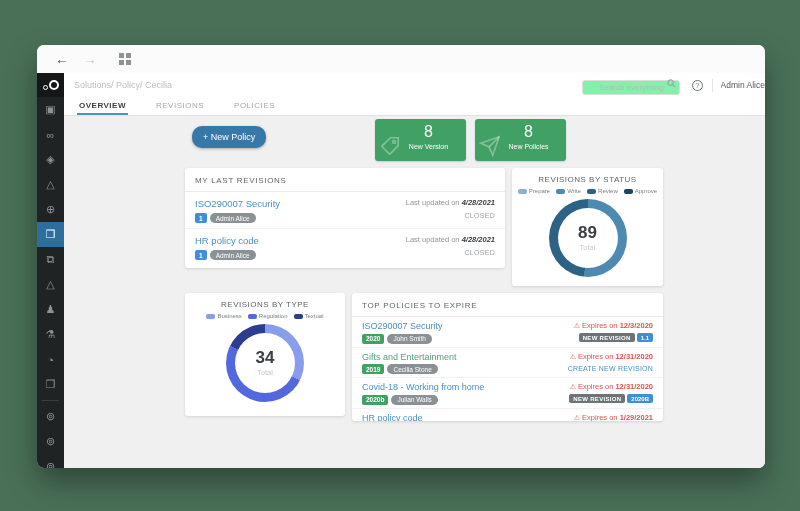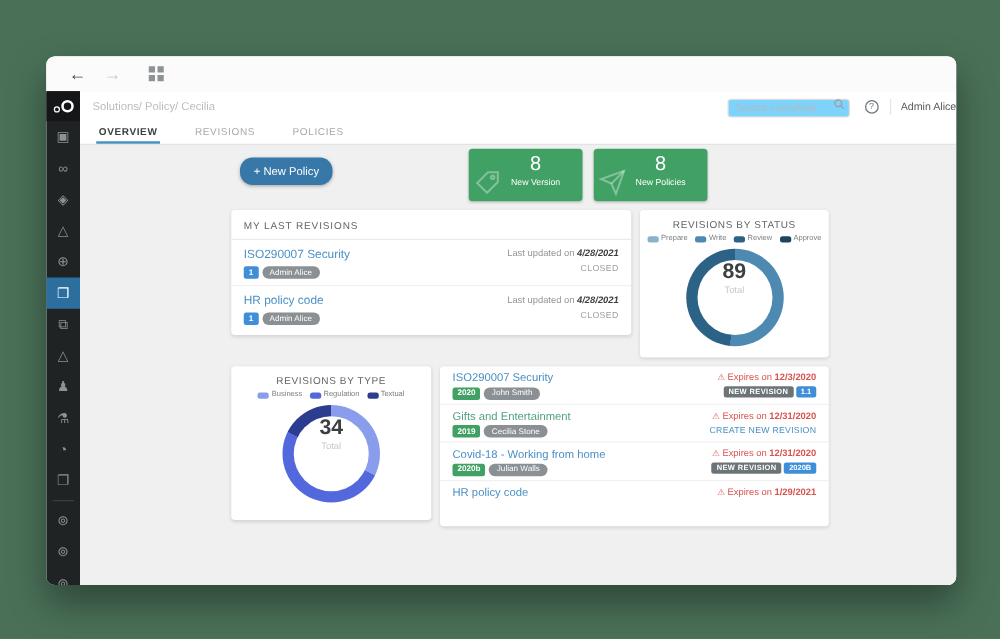--- a/index.html
+++ b/index.html
@@ -19,21 +19,21 @@
   .logo-c1{width:5px;height:5px;border:1.5px solid #fff;border-radius:50%;margin-top:4px;}
   .logo-c2{width:10px;height:10px;border:2px solid #fff;border-radius:50%;}
   .side-icon{width:100%;height:25px;display:flex;align-items:center;justify-content:center;font-size:11px;color:#8d9296;cursor:pointer;flex:0 0 auto;}
   .side-icon.active{background:#2c6e9e;color:#fff;}
   .side-div{width:17px;height:1px;background:#3a3e40;margin:3px 0;flex:0 0 auto;}
   .main{flex:1;display:flex;flex-direction:column;min-width:0;background:#f0f0f1;}
   
   .topbar{height:24px;background:#fff;display:flex;align-items:center;padding-left:10px;flex:0 0 auto;}
   .breadcrumb{font-size:9px;color:#b9bdc0;flex:1;}
   .searchwrap{position:relative;margin-right:12px;}
-  .searchwrap input{width:98px;height:15px;border:1px solid #ddd;border-radius:3px;font-size:8px;padding:0 15px 0 6px;color:#666;outline:none;font-family:inherit;background:#7dd3fc;}
+  .searchwrap input{width:98px;height:15px;border:1px solid #ddd;border-radius:3px;font-size:8px;padding:0 15px 0 6px;color:#666;outline:none;font-family:inherit;background:#86efac;text-align:right;}
   .searchwrap input::placeholder{color:#b5b9bc;}
   .search-ic{position:absolute;right:4px;top:3px;}
   .help-icon{width:11px;height:11px;border:1px solid #70757a;border-radius:50%;display:flex;align-items:center;justify-content:center;font-size:7px;color:#70757a;margin-right:9px;cursor:pointer;flex:0 0 auto;}
   .top-div{width:1px;height:13px;background:#e3e5e6;margin-right:8px;flex:0 0 auto;}
   .user{font-size:8.5px;color:#55595c;white-space:nowrap;overflow:hidden;max-width:45px;flex:0 0 auto;cursor:pointer;}
   
   .tabsbar{height:19px;background:#fff;border-bottom:1px solid #e2e3e4;display:flex;align-items:flex-end;padding-left:13px;flex:0 0 auto;}
   .tab{font-size:8px;letter-spacing:.5px;color:#a4a9ad;padding:0 2px 5px;margin-right:26px;cursor:pointer;}
   .tab.active{color:#3c4043;font-weight:bold;border-bottom:2px solid #4a90c4;padding-bottom:3px;}
   
@@ -56,21 +56,21 @@
   .upd{font-size:7.5px;color:#909599;}
   .upd b{color:#3c4043;font-style:italic;}
   .closed{font-size:7px;color:#9aa0a4;margin-top:5px;letter-spacing:.3px;}
   #card-status{left:448px;top:52px;width:151px;height:118px;text-align:center;}
   #card-type{left:121px;top:177px;width:160px;height:123px;text-align:center;}
   .chart-title{font-size:8px;letter-spacing:.5px;color:#5f6569;padding-top:7px;}
   .legend{display:flex;justify-content:center;gap:6px;margin-top:4px;}
   .lg{display:flex;align-items:center;gap:2px;font-size:6px;color:#7a7f83;}
   .sw{width:9px;height:5px;border-radius:2px;display:block;}
   .donut{width:78px;height:78px;border-radius:50%;margin:5px auto 0;position:relative;}
-  .hole{position:absolute;inset:9px;background:#fff;border-radius:50%;display:flex;flex-direction:column;align-items:center;}
+  .hole{position:absolute;inset:9px;background:#fff;border-radius:50%;display:flex;flex-direction:column;align-items:center;justify-content:center;}
   .hole .tv{font-size:17px;font-weight:bold;color:#3c4043;line-height:1;}
   .hole .tl{font-size:7.5px;color:#c5c8cb;margin-top:2px;}
   #card-top{left:288px;top:177px;width:311px;height:128px;}
   .exp-row{display:flex;justify-content:space-between;padding:4px 10px 3px;border-bottom:1px solid #f1f1f1;}
   .exp-row:last-child,.rev-row.last{border-bottom:none;}
   .exp-row .p-title{font-size:9px;}
   .exp-row .badges{margin-top:2.5px;}
   .exp-right{text-align:right;}
   .expires{font-size:7.5px;color:#d9534f;}
   .warn{color:#d9534f;font-size:7px;margin-right:2px;}
@@ -240,20 +240,21 @@
             </div>
             <div class="donut" style="background: conic-gradient(rgb(138, 156, 236) 0deg, rgb(138, 156, 236) 116.471deg, rgb(84, 104, 221) 116.471deg, rgb(84, 104, 221) 296.471deg, rgb(44, 60, 142) 296.471deg, rgb(44, 60, 142) 360deg);">
               <div class="hole">
                 <span class="tv">34</span>
                 <span class="tl">Total</span>
               </div>
             </div>
           </div>
 
           <div class="card" id="card-top">
+            <div class="card-h">TOP POLICIES TO EXPIRE</div>
 
             <div class="exp-row">
               <div>
                 <div class="p-title" style="color: rgb(74, 144, 196);">ISO290007 Security</div>
                 <div class="badges">
                   <span class="b-green">2020</span>
                   <span class="b-pill">John Smith</span>
                 </div>
               </div>
               <div class="exp-right">

